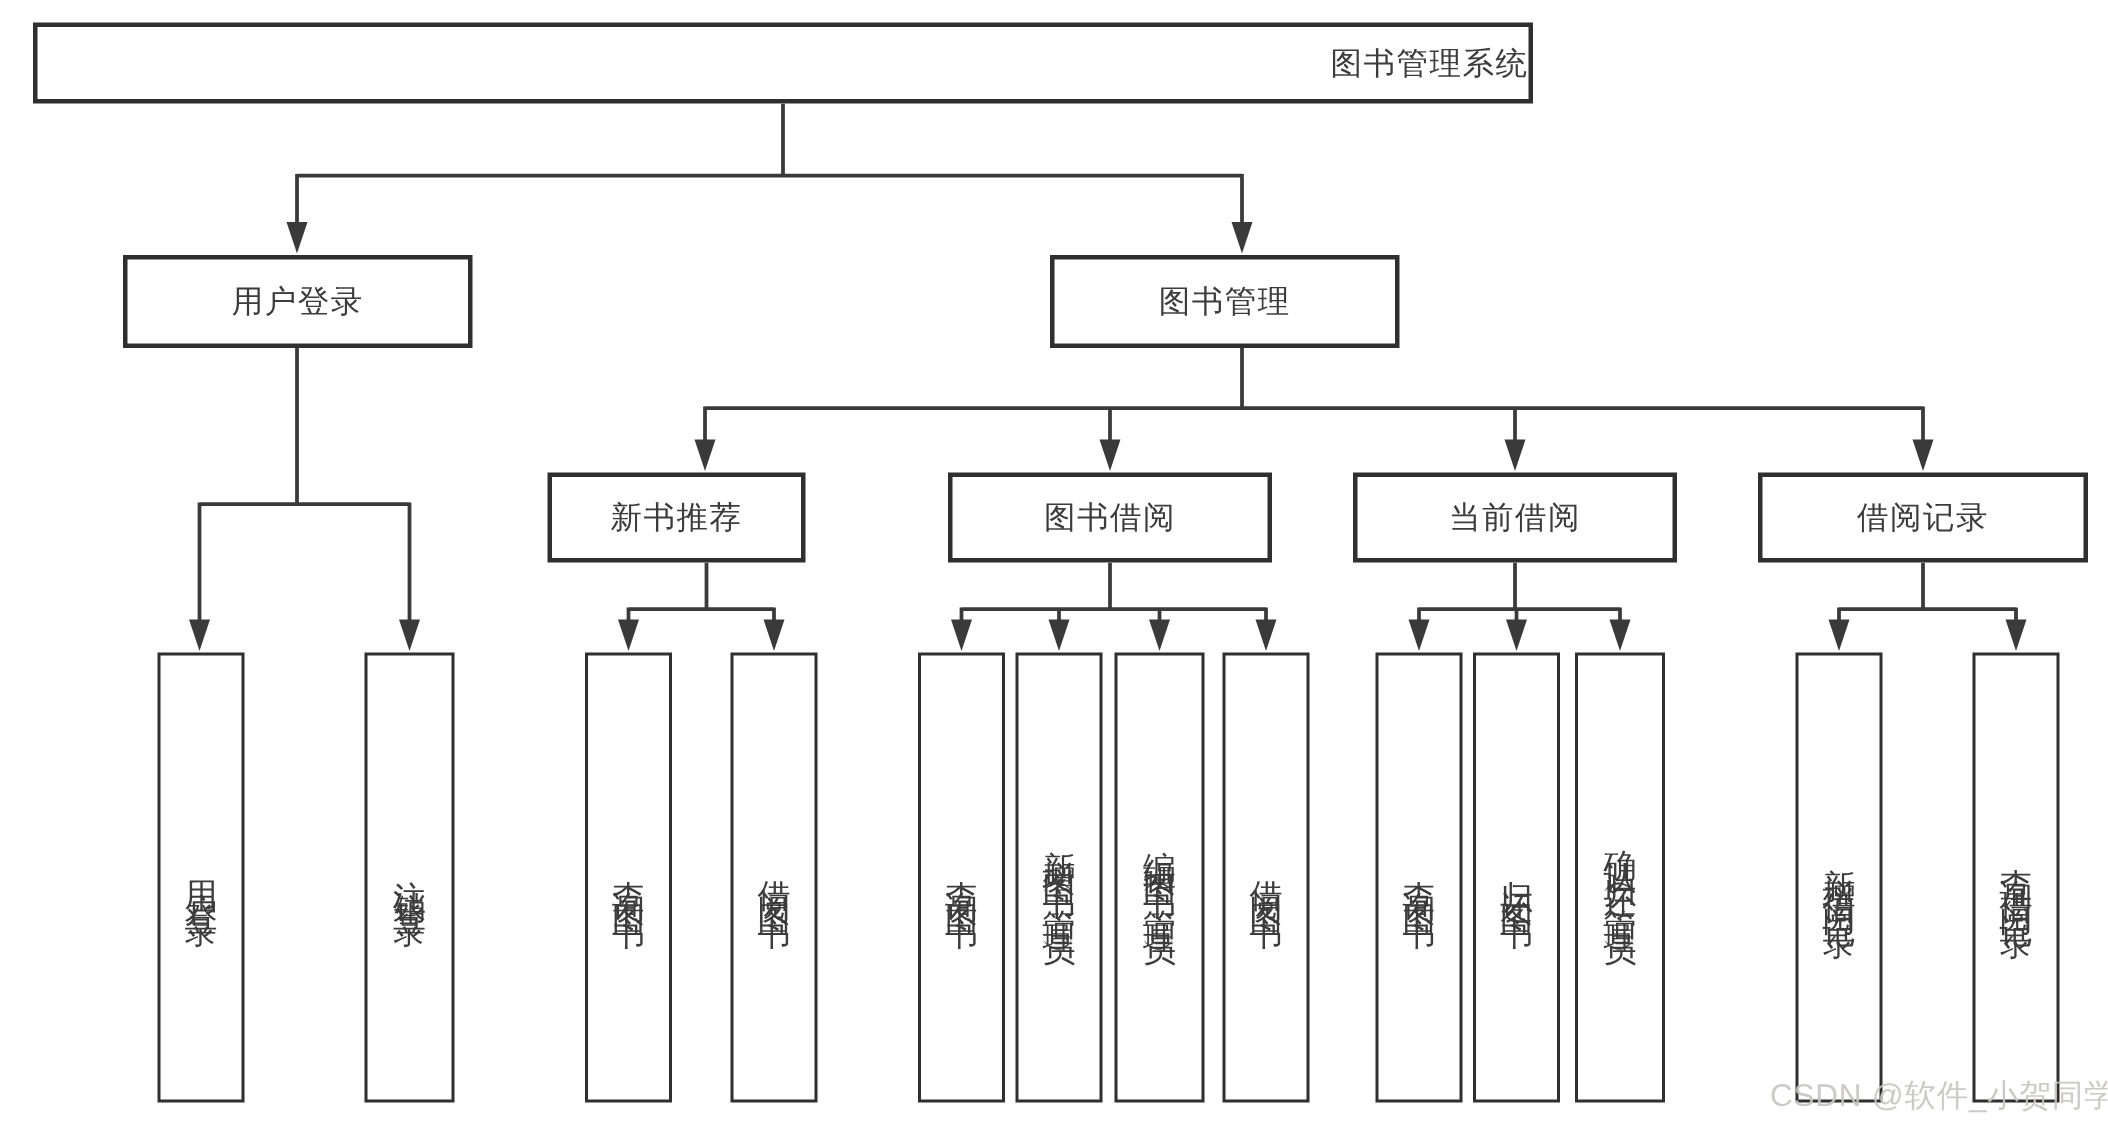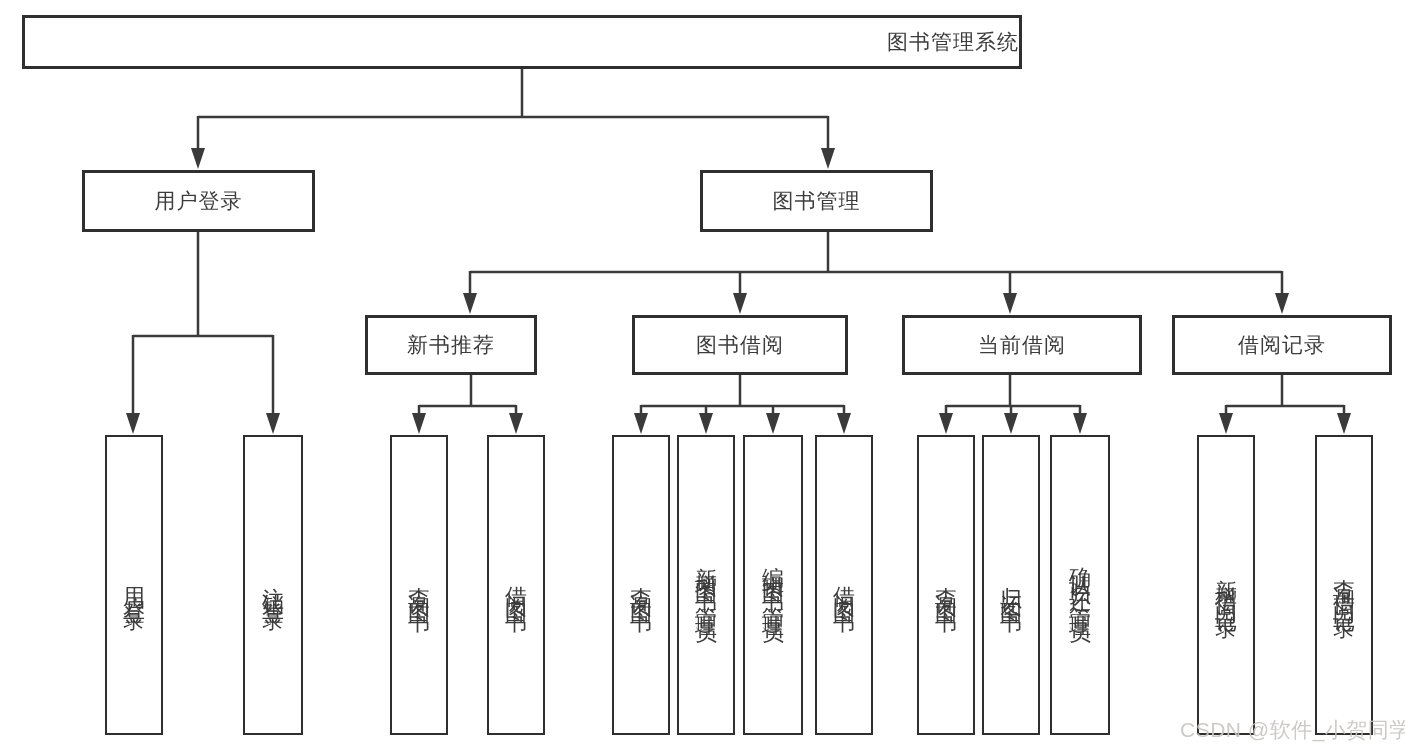--- a/index.html
+++ b/index.html
@@ -30,21 +30,21 @@
     position:absolute; left:1180px; top:716px;
     font-size:21px; color:#c9c5c3; letter-spacing:0.5px;
     z-index:3; opacity:0.92; white-space:nowrap;
   }
   
   #root  { left:22px;  top:15px;  width:1000px; height:54px;justify-content:flex-end; }
   #n-ul  { left:82px;  top:170px; width:233px;  height:62px; }
   #n-bm  { left:700px; top:170px; width:233px;  height:62px; }
   #n-nb  { left:350px; top:315px; width:172px;  height:60px;margin-left:15px; }
   #n-bb  { left:632px; top:315px; width:216px;  height:60px; }
-  #n-cb  { left:902px; top:315px; width:240px;  height:60px; }
+  #n-cb  { left:902px; top:315px; width:216px;  height:60px; }
   #n-br  { left:1172px;top:315px; width:220px;  height:60px; }
   .leaf { top:435px; height:300px; }
   #v1  { left:105px;  width:58px; }
   #v2  { left:243px;  width:60px; }
   #v3  { left:390px;  width:58px; }
   #v4  { left:487px;  width:58px; }
   #v5  { left:612px;  width:58px; }
   #v6  { left:677px;  width:58px; }
   #v7  { left:743px;  width:60px; }
   #v8  { left:815px;  width:58px; }

